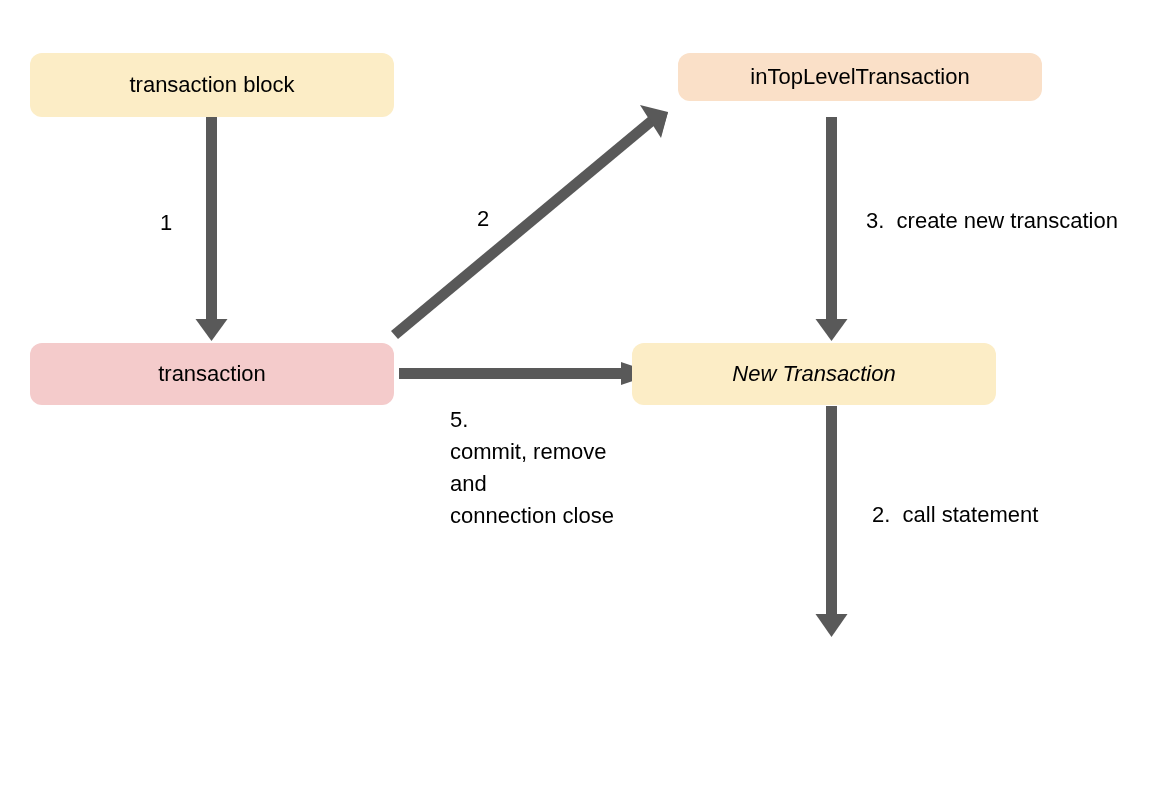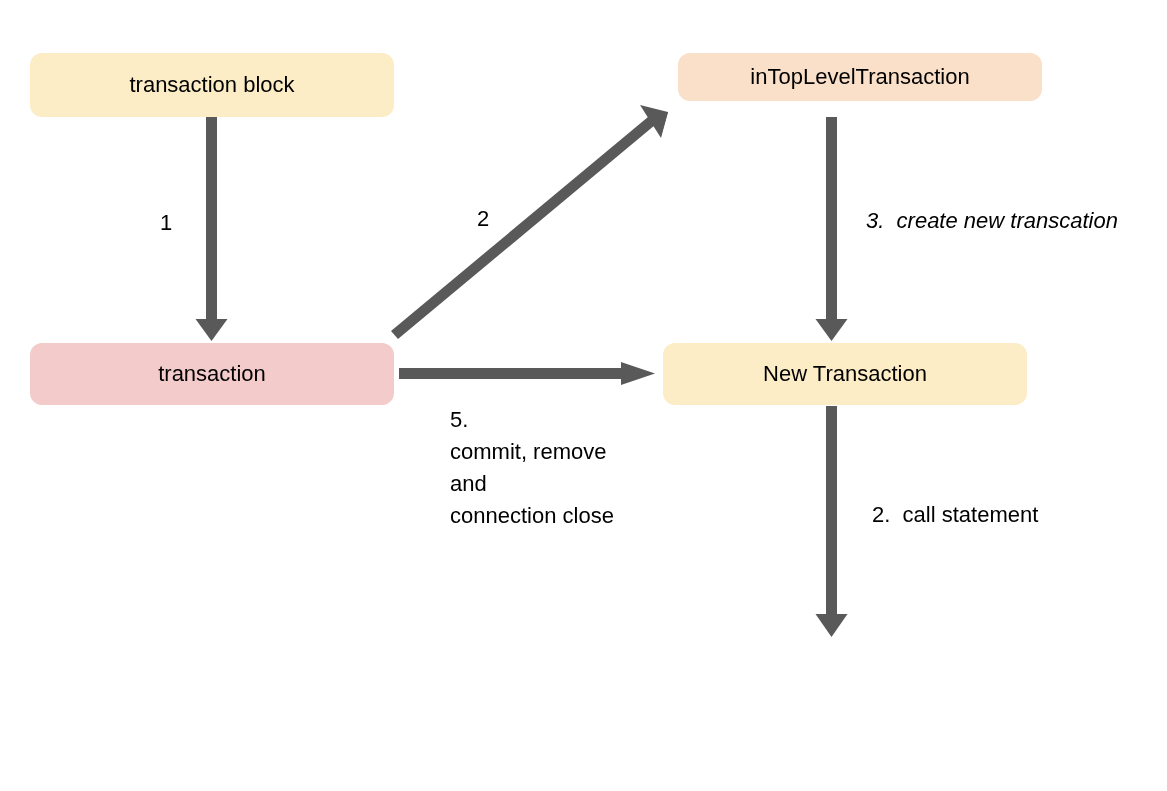--- a/index.html
+++ b/index.html
@@ -47,27 +47,27 @@
     left: 0; top: 0;
     width: 1167px;
     height: 791px;
     pointer-events: none;
   }
 
   
   #node-transaction-block      { left: 30px;  top: 53px;  width: 364px; height: 64px; }
   #node-intoplevel             { left: 658px; top: 53px;  width: 364px; height: 48px; margin-left: 20px; }
   #node-transaction            { left: 30px;  top: 343px; width: 364px; height: 62px; }
-  #node-new-transaction        { left: 663px; top: 343px; width: 364px; height: 62px; }
+  #node-new-transaction        { left: 632px; top: 343px; width: 364px; height: 62px; font-style: italic; }
   #node-statement              { left: 650px; top: 639px; width: 363px; height: 62px; }
 
   
   #label-1 { left: 160px; top: 207px; }
   #label-2 { left: 477px; top: 203px; }
-  #label-3 { left: 866px; top: 205px; font-style: italic; }
+  #label-3 { left: 866px; top: 205px; }
   #label-4 { left: 872px; top: 499px; }
   #label-5 { left: 450px; top: 404px; }
 </style>
 </head>
 <body>
 
 <div id="canvas">
 
   <svg class="arrows" viewBox="0 0 1167 791">
 

